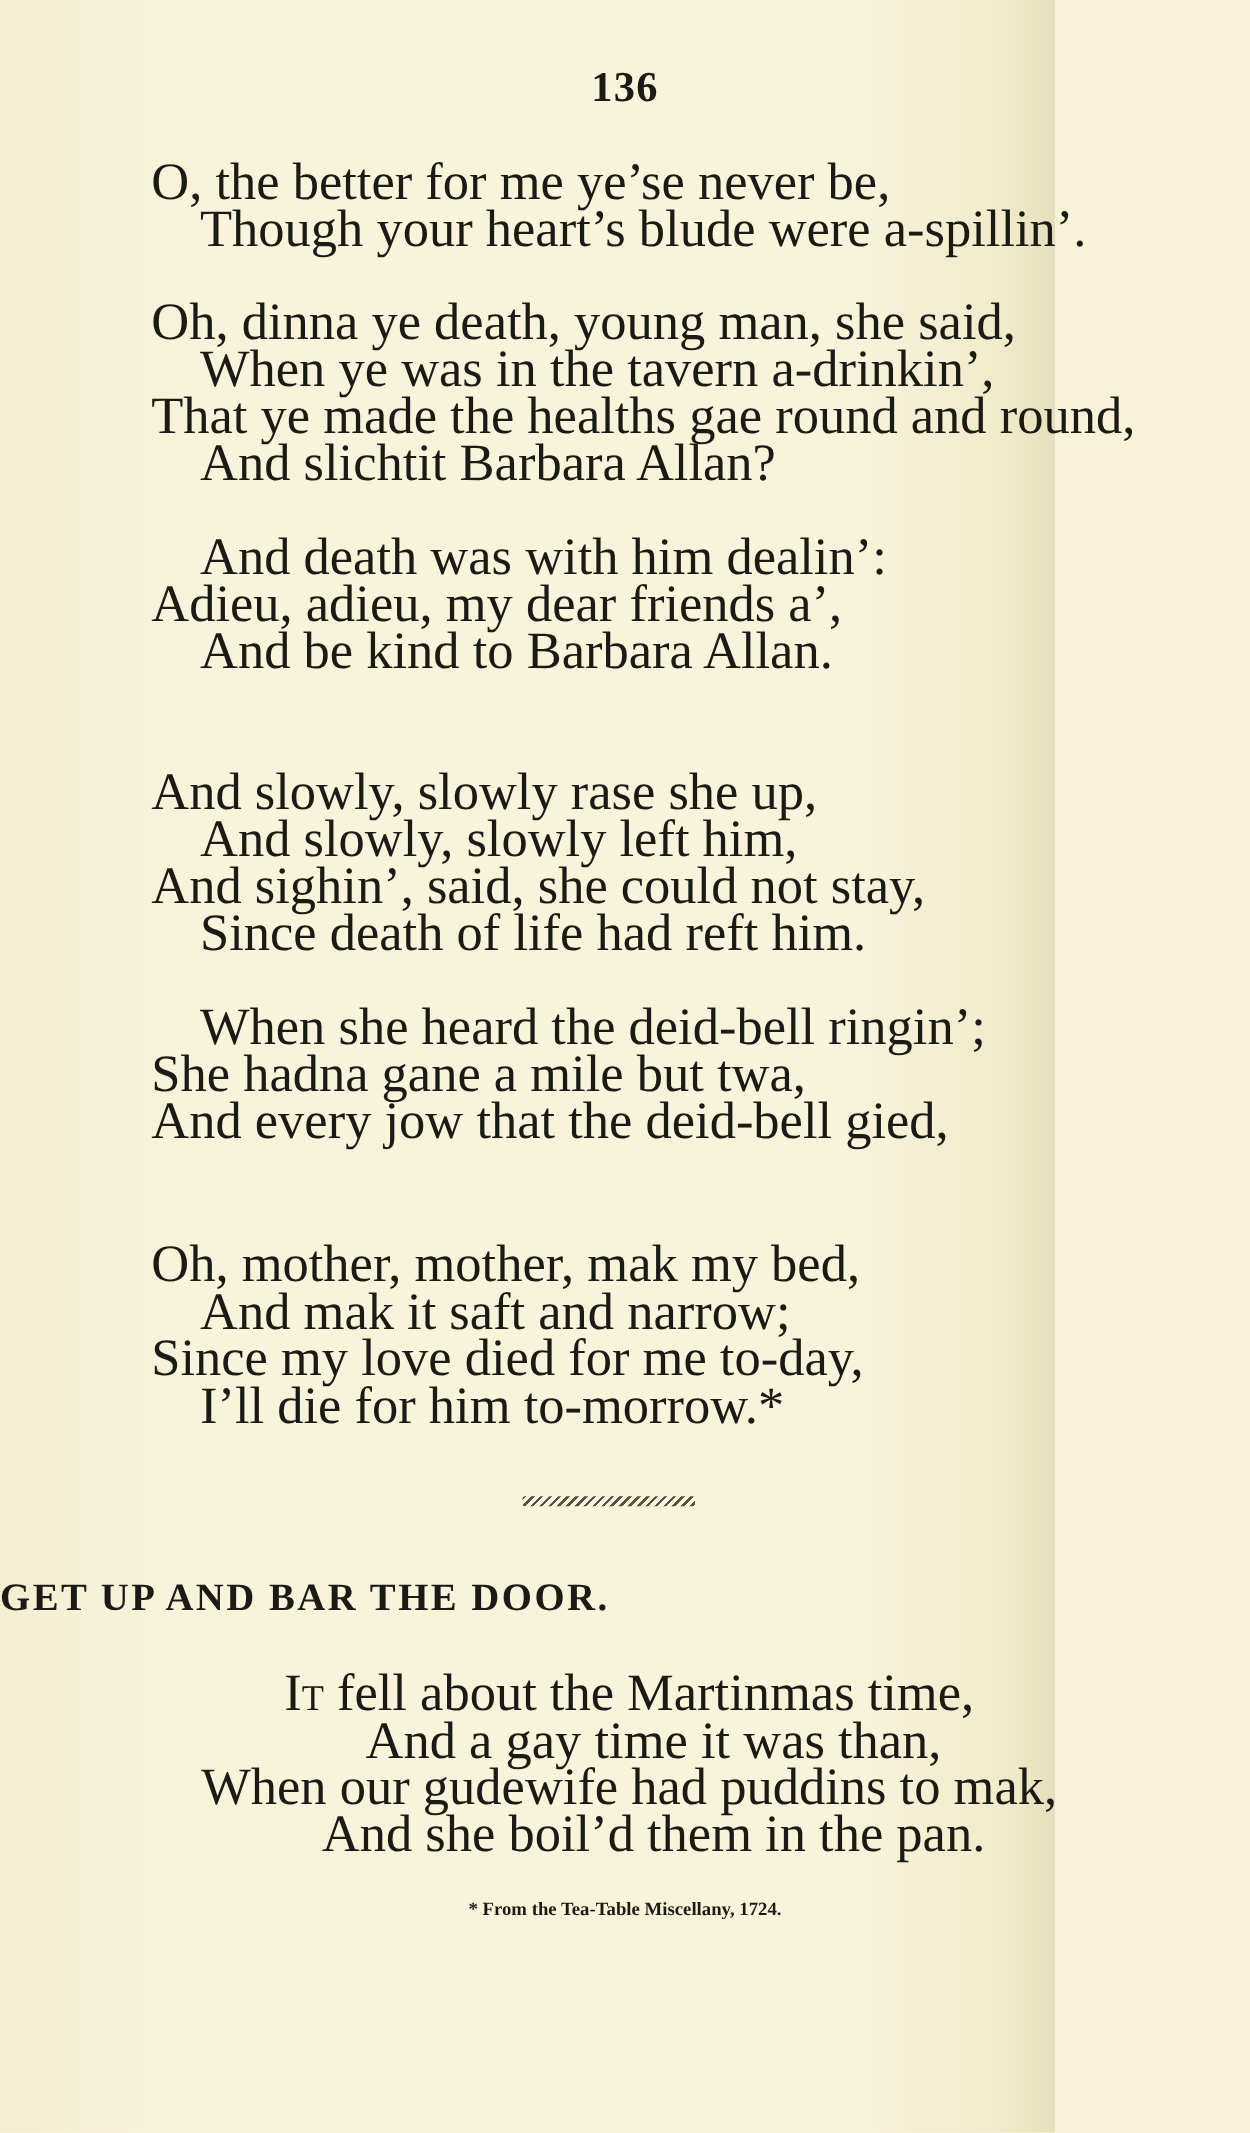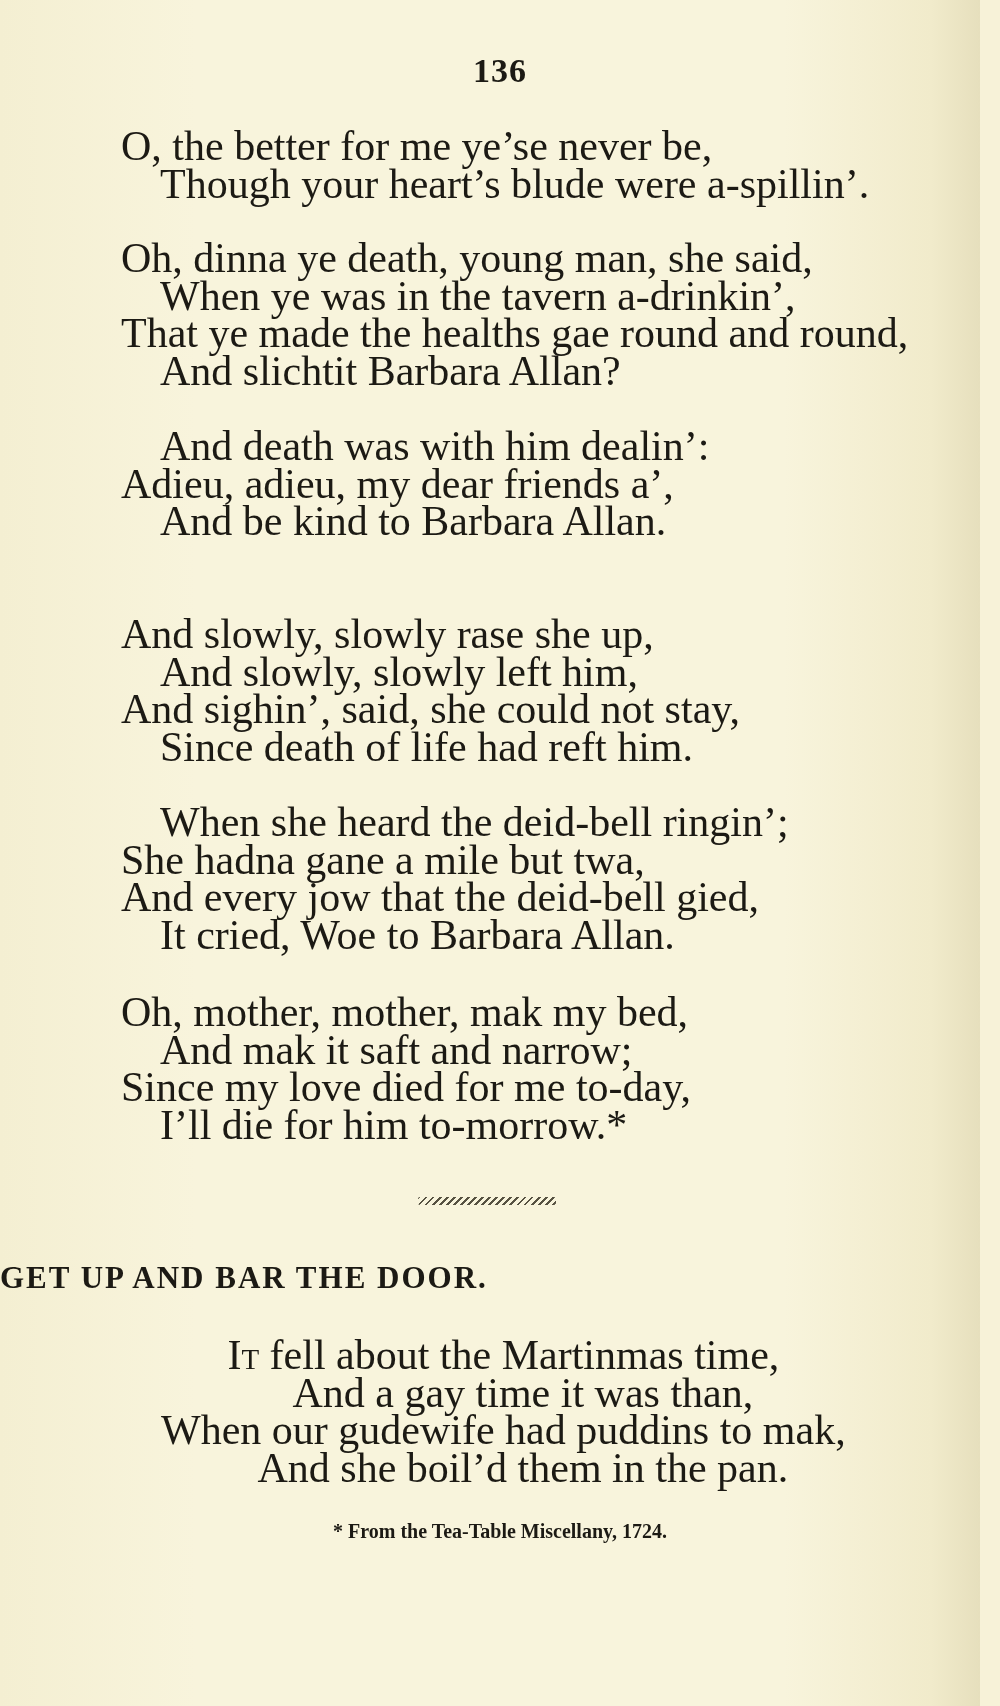--- a/index.html
+++ b/index.html
@@ -3,21 +3,21 @@
 <meta charset="utf-8">
 <style>
   html, body { margin: 0; padding: 0; }
   body {
     width: 1000px; height: 1706px; overflow: hidden;
     background: #f7f2d8;
     font-family: "Liberation Serif", "DejaVu Serif", serif;
     color: #1c1a14;
   }
   .page {
-    position: relative; width: 980px; height: 1706px;
+    position: relative; width: 844px; height: 1706px;
     background: linear-gradient(90deg, #f4efd2 0%, #f8f4dc 20%, #f8f4dc 80%, #f1ebcb 95%, #e6dfbd 100%);
   }
   .page-number {
     position: absolute; top: 52px; left: 0; width: 1000px;
     text-align: center; font-size: 34px; font-weight: bold; letter-spacing: 1px;
   }
   .stanza { position: absolute; left: 121px; font-size: 42px; line-height: 37.5px; }
   .line { white-space: nowrap; }
   .line.indent { padding-left: 39px; }
   .ornament {
@@ -27,21 +27,21 @@
     border-radius: 2px; opacity: 0.85;
   }
   .section-title {
     position: absolute; top: 1260px; left: 0; width: 1000px; text-align: left;
     font-size: 31px; letter-spacing: 2px; font-weight: bold;
   }
   .stanza2 { left: 161px; text-align: center; }
   .smallcaps { font-variant: small-caps; }
   .footnote {
     position: absolute; top: 1520px; left: 0; width: 1000px; text-align: center;
-    font-size: 20px; font-weight: bold;
+    font-size: 15px; font-weight: bold;
   }
 </style>
 </head>
 <body>
 
 <div class="page">
 
   <div class="page-number">136</div>
 
   <div class="stanza" style="top:128px">
@@ -66,21 +66,20 @@
     <div class="line">And slowly, slowly rase she up,</div>
     <div class="line indent">And slowly, slowly left him,</div>
     <div class="line">And sighin’, said, she could not stay,</div>
     <div class="line indent">Since death of life had reft him.</div>
   </div>
 
   <div class="stanza" style="top:804px">
     <div class="line indent">When she heard the deid-bell ringin’;</div>
     <div class="line">She hadna gane a mile but twa,</div>
     <div class="line">And every jow that the deid-bell gied,</div>
-    <div class="line indent">It cried, Woe to Barbara Allan.</div>
   </div>
 
   <div class="stanza" style="top:994px">
     <div class="line">Oh, mother, mother, mak my bed,</div>
     <div class="line indent">And mak it saft and narrow;</div>
     <div class="line">Since my love died for me to-day,</div>
     <div class="line indent">I’ll die for him to-morrow.*</div>
   </div>
 
   <div class="ornament"></div>

